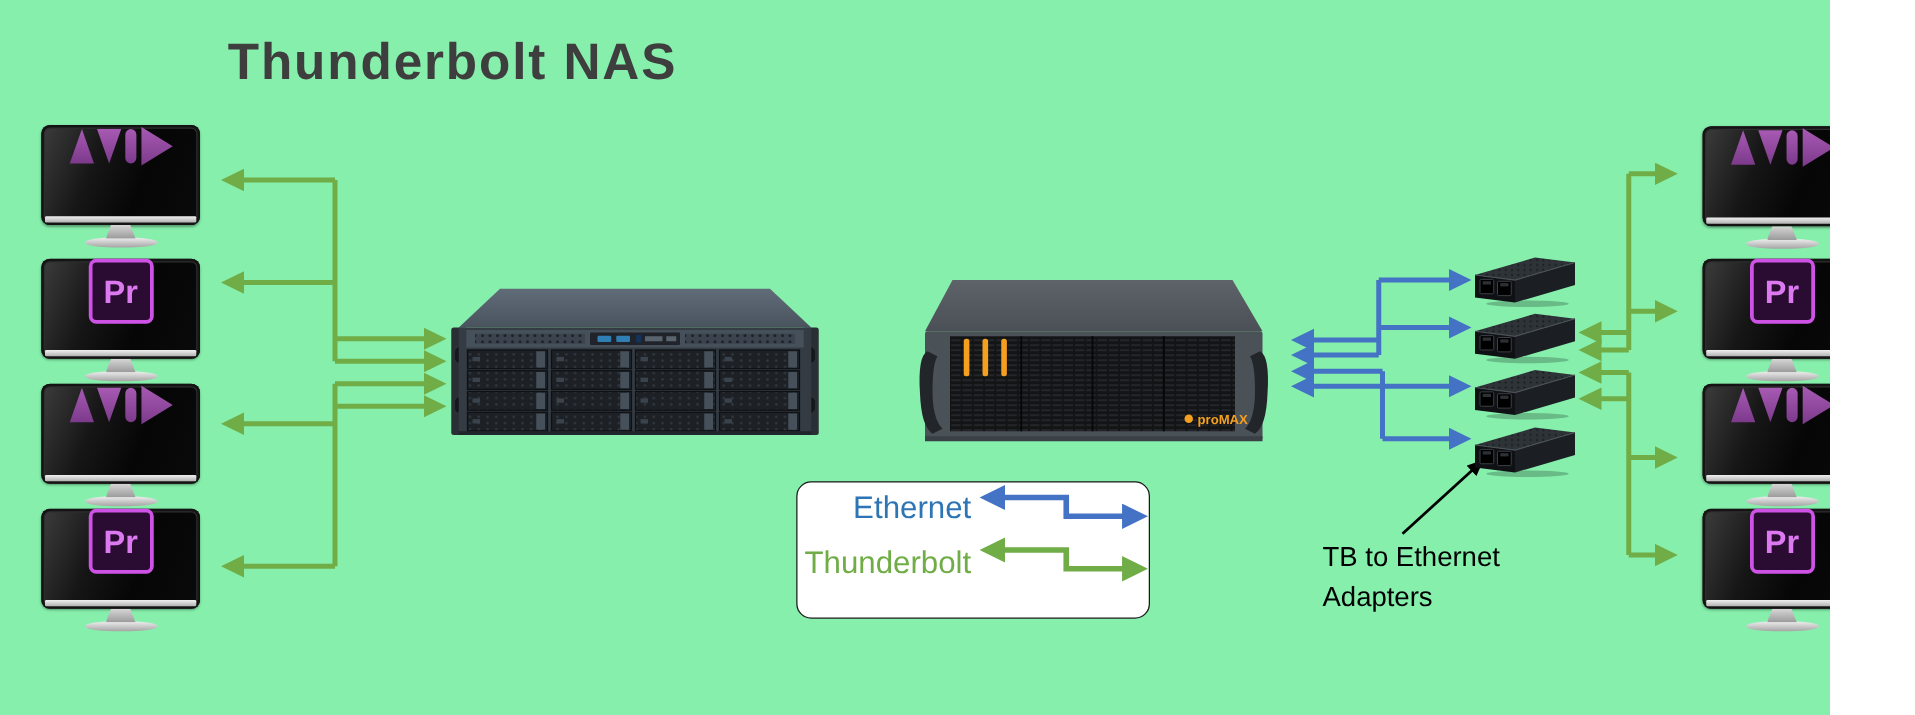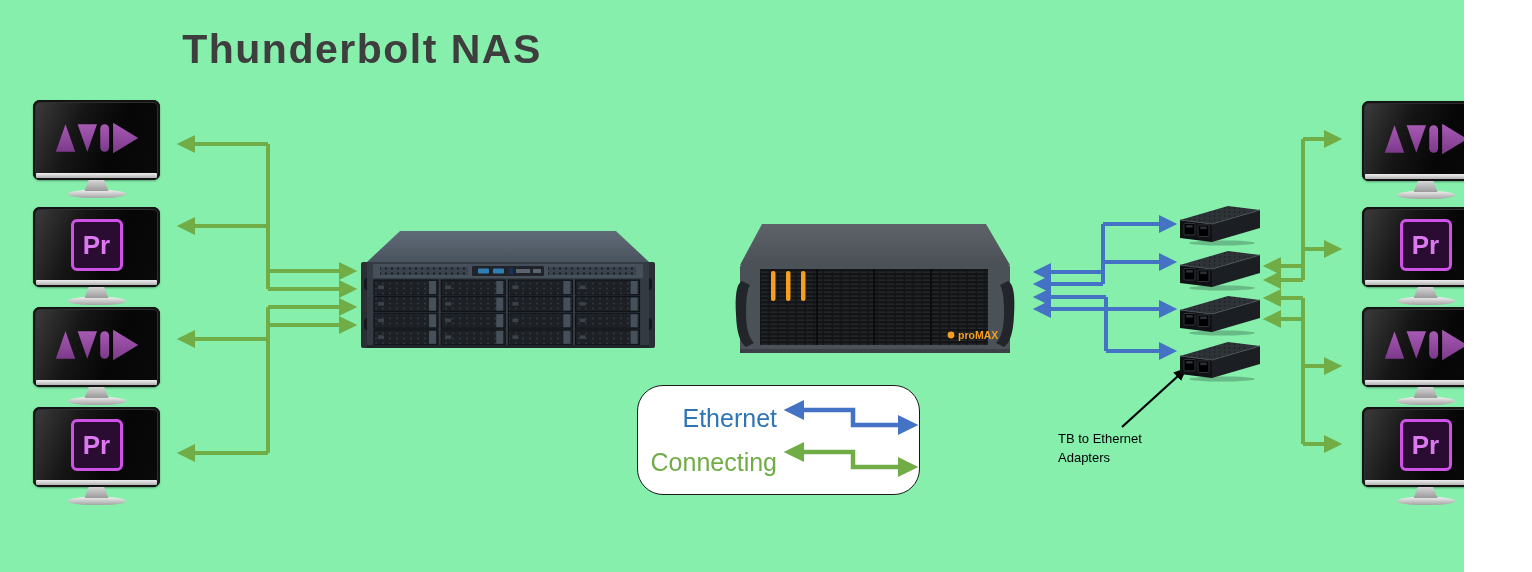--- a/index.html
+++ b/index.html
@@ -13,21 +13,21 @@
   }
   #title-left{left:62px;width:600px;}
   #title-right{left:795px;width:620px;}
 
   
   .monitor{position:absolute;width:127px;}
   .screen{
     position:relative;width:127px;height:80px;border-radius:7px;
     background:linear-gradient(112deg,#3d3d3d 0%,#161616 34%,#060606 62%,#0a0a0a 100%);
     box-shadow:inset 0 0 0 2px #141414, inset 0 0 0 3px #2e2e2e, 0 1px 2px rgba(0,0,0,.35);
-    display:flex;align-items:center;justify-content:center;
+    display:flex;justify-content:center;
   }
   .screen::after{
     content:"";position:absolute;left:3px;right:3px;bottom:2px;height:5px;
     background:linear-gradient(#f0f0f0,#b2b2b2);border-radius:1px;
   }
   .avid-logo{width:84px;height:34px;display:block;margin-bottom:4px;}
   .pr-box{
     width:46px;height:46px;border-radius:6px;background:#2a0c33;
     border:3px solid #cf52e6;display:flex;align-items:center;justify-content:center;
     margin-bottom:4px;
@@ -43,31 +43,31 @@
     background:linear-gradient(#efefef,#a5a5a5);border-radius:50%/65%;
   }
 
   
   .layer{position:absolute;left:0;top:0;}
   svg{overflow:visible;}
 
   
   #legend{
     position:absolute;left:637px;top:385px;width:283px;height:110px;
-    border:1.6px solid #1a1a1a;border-radius:26px;background:#fff;
-    box-sizing:border-box;display:flex;flex-direction:column;justify-content:center;gap:4px;
+    border:1.6px solid #1a1a1a;border-radius:12px;background:#fff;
+    box-sizing:border-box;display:flex;flex-direction:column;justify-content:flex-start;gap:4px;
   }
   .legend-row{display:flex;align-items:center;height:40px;}
   .legend-label{width:150px;text-align:right;font-size:25px;line-height:1;padding-right:8px;box-sizing:border-box;}
   .legend-label.ethernet{color:#2e75b6;}
   .legend-label.thunderbolt{color:#70ad47;}
 
   
   #adapter-label{
-    position:absolute;left:1058px;top:430px;font-size:13px;color:#000;line-height:1.45;
+    position:absolute;left:1058px;top:430px;font-size:22px;color:#000;line-height:1.45;
   }
 </style>
 </head>
 <body>
 
 <div id="canvas">
 
   <div id="title-left" class="title">Thunderbolt NAS</div>
 
   <svg class="layer" width="1532" height="572">
@@ -383,21 +383,21 @@
     </div>
 
   <div id="legend">
     <div class="legend-row">
       <div class="legend-label ethernet">Ethernet</div>
       <svg width="134" height="40">
         <path d="M18,12 H68 V27 H114" stroke="#4472c4" stroke-width="4.5" fill="none" marker-start="url(#mBlue)" marker-end="url(#mBlue)"></path>
       </svg>
     </div>
     <div class="legend-row">
-      <div class="legend-label thunderbolt">Connecting</div>
+      <div class="legend-label thunderbolt">Thunderbolt</div>
       <svg width="134" height="40">
         <path d="M18,10 H68 V25 H114" stroke="#70ad47" stroke-width="4.5" fill="none" marker-start="url(#mGreen)" marker-end="url(#mGreen)"></path>
       </svg>
     </div>
   </div>
 
   <div id="adapter-label">
     <div>TB to Ethernet</div>
     <div>Adapters</div>
   </div>

